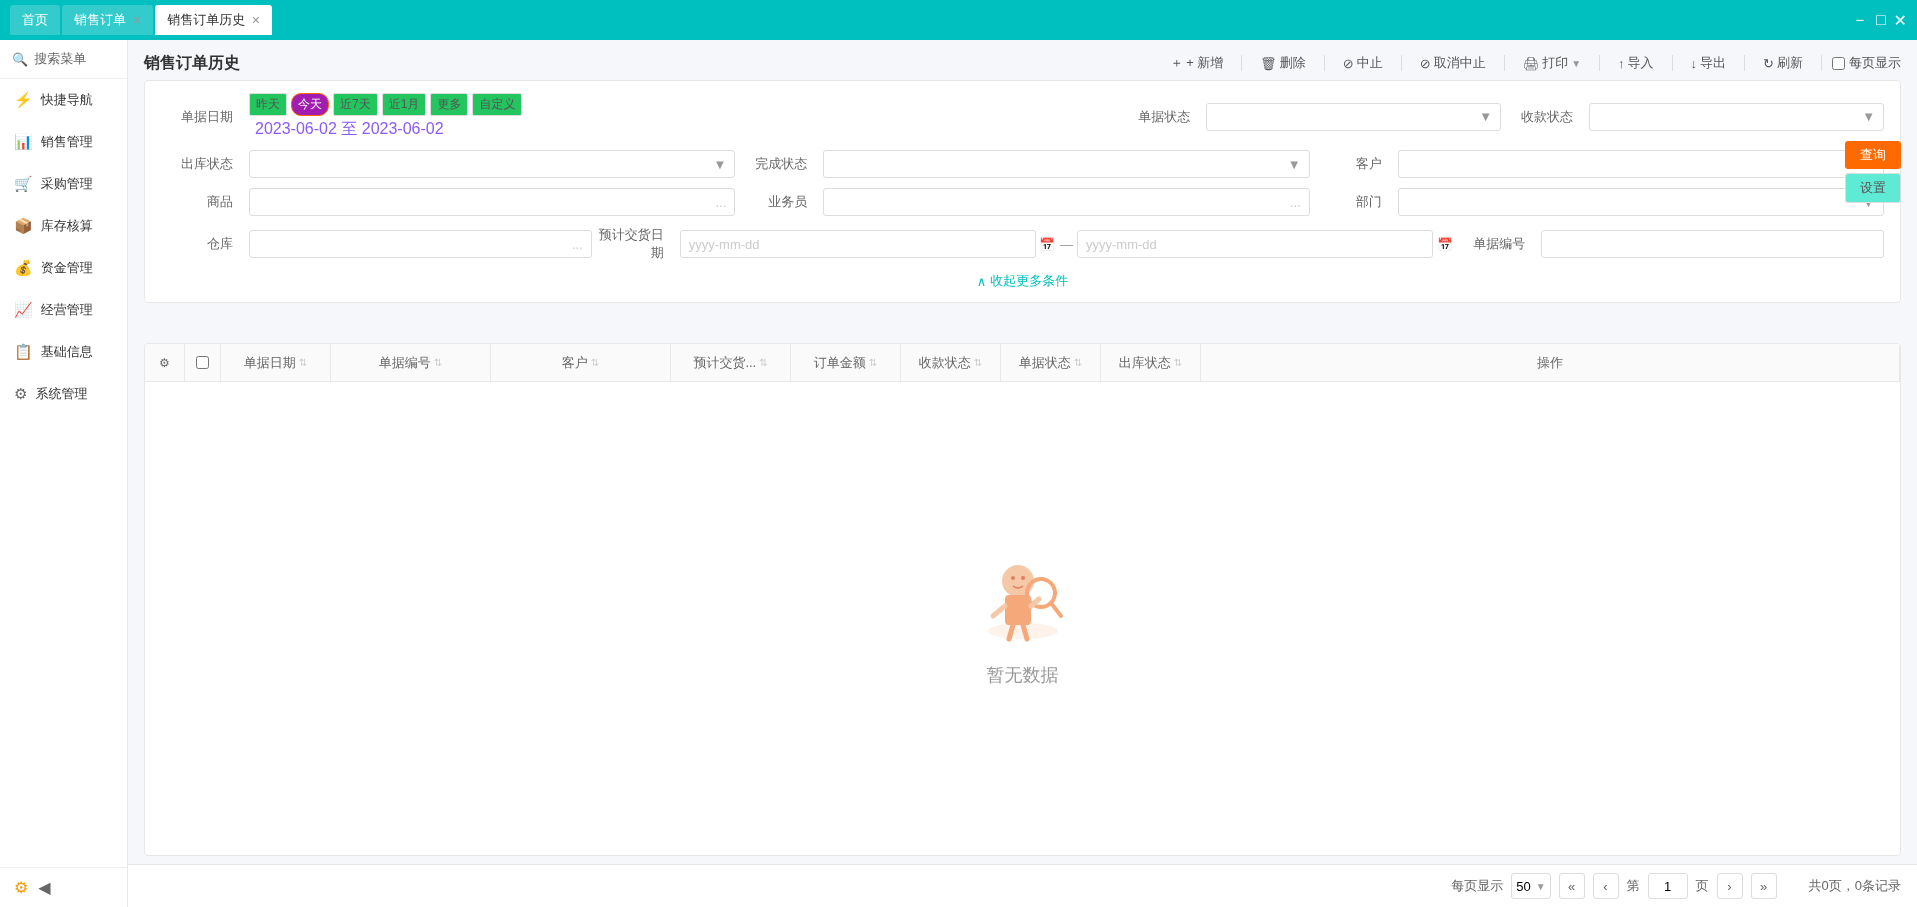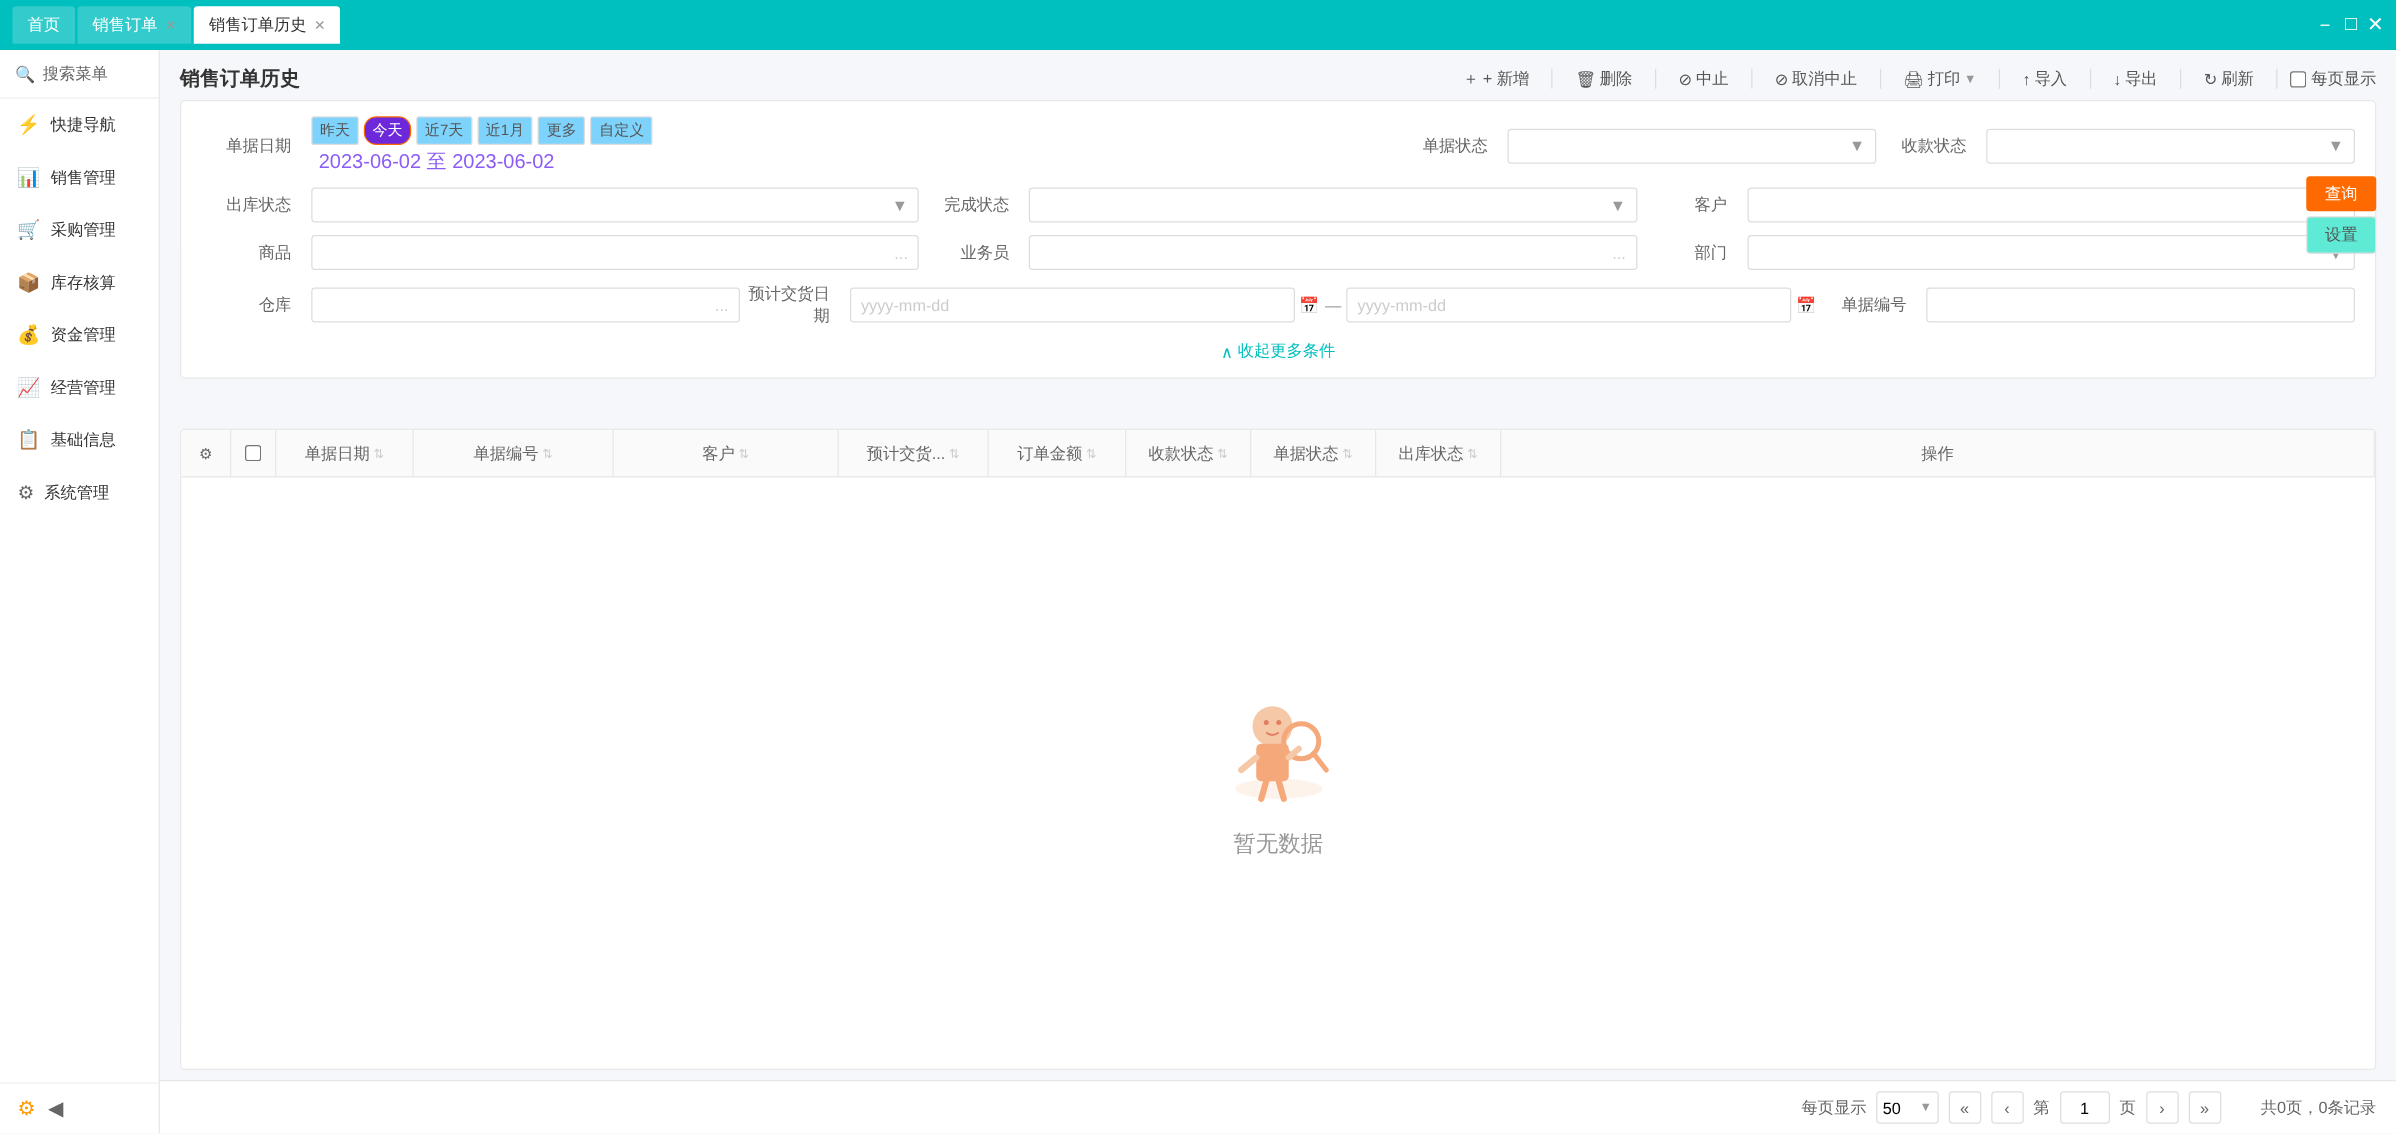--- a/index.html
+++ b/index.html
@@ -31,22 +31,22 @@
     .toolbar-btn-orange { background: #ff6a00; color: #fff; border-radius: 3px; padding: 5px 14px; border: none; cursor: pointer; font-size: 13px; }
     .toolbar-divider { width: 1px; height: 16px; background: #ddd; margin: 0 4px; }
     .checkbox-display { display: flex; align-items: center; gap: 4px; font-size: 13px; color: #555; margin-left: 2px; }
 
     
     .filter-section { background: #fff; margin: 0 16px 8px 16px; border-radius: 4px; padding: 12px 16px; border: 1px solid #e8e8e8; }
     .filter-row { display: flex; align-items: center; gap: 0; margin-bottom: 10px; }
     .filter-row:last-child { margin-bottom: 0; }
     .filter-label { width: 80px; color: #666; flex-shrink: 0; text-align: right; padding-right: 8px; }
     .date-buttons { display: flex; align-items: center; gap: 4px; }
-    .date-btn { padding: 2px 6px; border: 1px solid #ddd; border-radius: 2px; background: #7dd3fc; cursor: pointer; font-size: 12px; color: #555; }
-    .date-btn.active { background: #6d28d9; color: #fff; border-color: #ff6a00; border-radius: 10px; }
+    .date-btn { padding: 2px 6px; border: 1px solid #ddd; border-radius: 2px; background: #22c55e; cursor: pointer; font-size: 12px; color: #555; }
+    .date-btn.active { background: #a21caf; color: #fff; border-color: #ff6a00; border-radius: 10px; }
     .date-range { color: #8b5cf6; font-size: 16px; margin-left: 6px; }
     .filter-select { flex: 1; height: 28px; border: 1px solid #ddd; border-radius: 3px; background: #fff; padding: 0 8px; display: flex; align-items: center; justify-content: space-between; cursor: pointer; }
     .filter-select .arrow { color: #999; }
     .filter-input { flex: 1; height: 28px; border: 1px solid #ddd; border-radius: 3px; background: #fff; padding: 0 8px; display: flex; align-items: center; justify-content: flex-end; color: #ccc; cursor: pointer; }
     .filter-col { flex: 1; display: flex; align-items: center; gap: 8px; min-width: 0; }
     .collapse-row { display: flex; justify-content: center; align-items: center; gap: 4px; color: #00bfbf; cursor: pointer; margin-top: 4px; font-size: 13px; }
 
     
     .table-section { background: #fff; margin: 0 16px 8px 16px; border-radius: 4px; border: 1px solid #e8e8e8; flex: 1; overflow: hidden; display: flex; flex-direction: column; }
     .table-header { display: flex; align-items: center; background: #fafafa; border-bottom: 1px solid #e8e8e8; height: 38px; padding: 0; }
@@ -62,21 +62,21 @@
     .th.bill-status { width: 100px; }
     .th.stock-status { width: 100px; }
     .th.operations { flex: 1; }
     .sort-icon { color: #ccc; font-size: 10px; }
     .empty-state { flex: 1; display: flex; flex-direction: column; align-items: center; justify-content: center; gap: 12px; }
     .empty-text { color: #999; font-size: 18px; }
 
     
     .pagination { display: flex; align-items: center; justify-content: flex-end; padding: 8px 16px; background: #fff; border-top: 1px solid #e8e8e8; gap: 8px; }
     .pagination-label { color: #666; }
-    .pagination-select { height: 26px; border: 1px solid #ddd; border-radius: 3px; padding: 0 4px; display: flex; align-items: center; gap: 15px; cursor: pointer; }
+    .pagination-select { height: 26px; border: 1px solid #ddd; border-radius: 3px; padding: 0 4px; display: flex; align-items: center; gap: 5px; cursor: pointer; }
     .pagination-btn { width: 26px; height: 26px; border: 1px solid #ddd; border-radius: 3px; display: flex; align-items: center; justify-content: center; cursor: pointer; background: #fff; color: #666; }
     .pagination-input { width: 40px; height: 26px; border: 1px solid #ddd; border-radius: 3px; text-align: center; }
     .pagination-total { color: #666; margin-left: 24px; }
 
     
     .empty-illustration { width: 120px; height: 100px; }
   </style>
 </head>
 <body>
 

